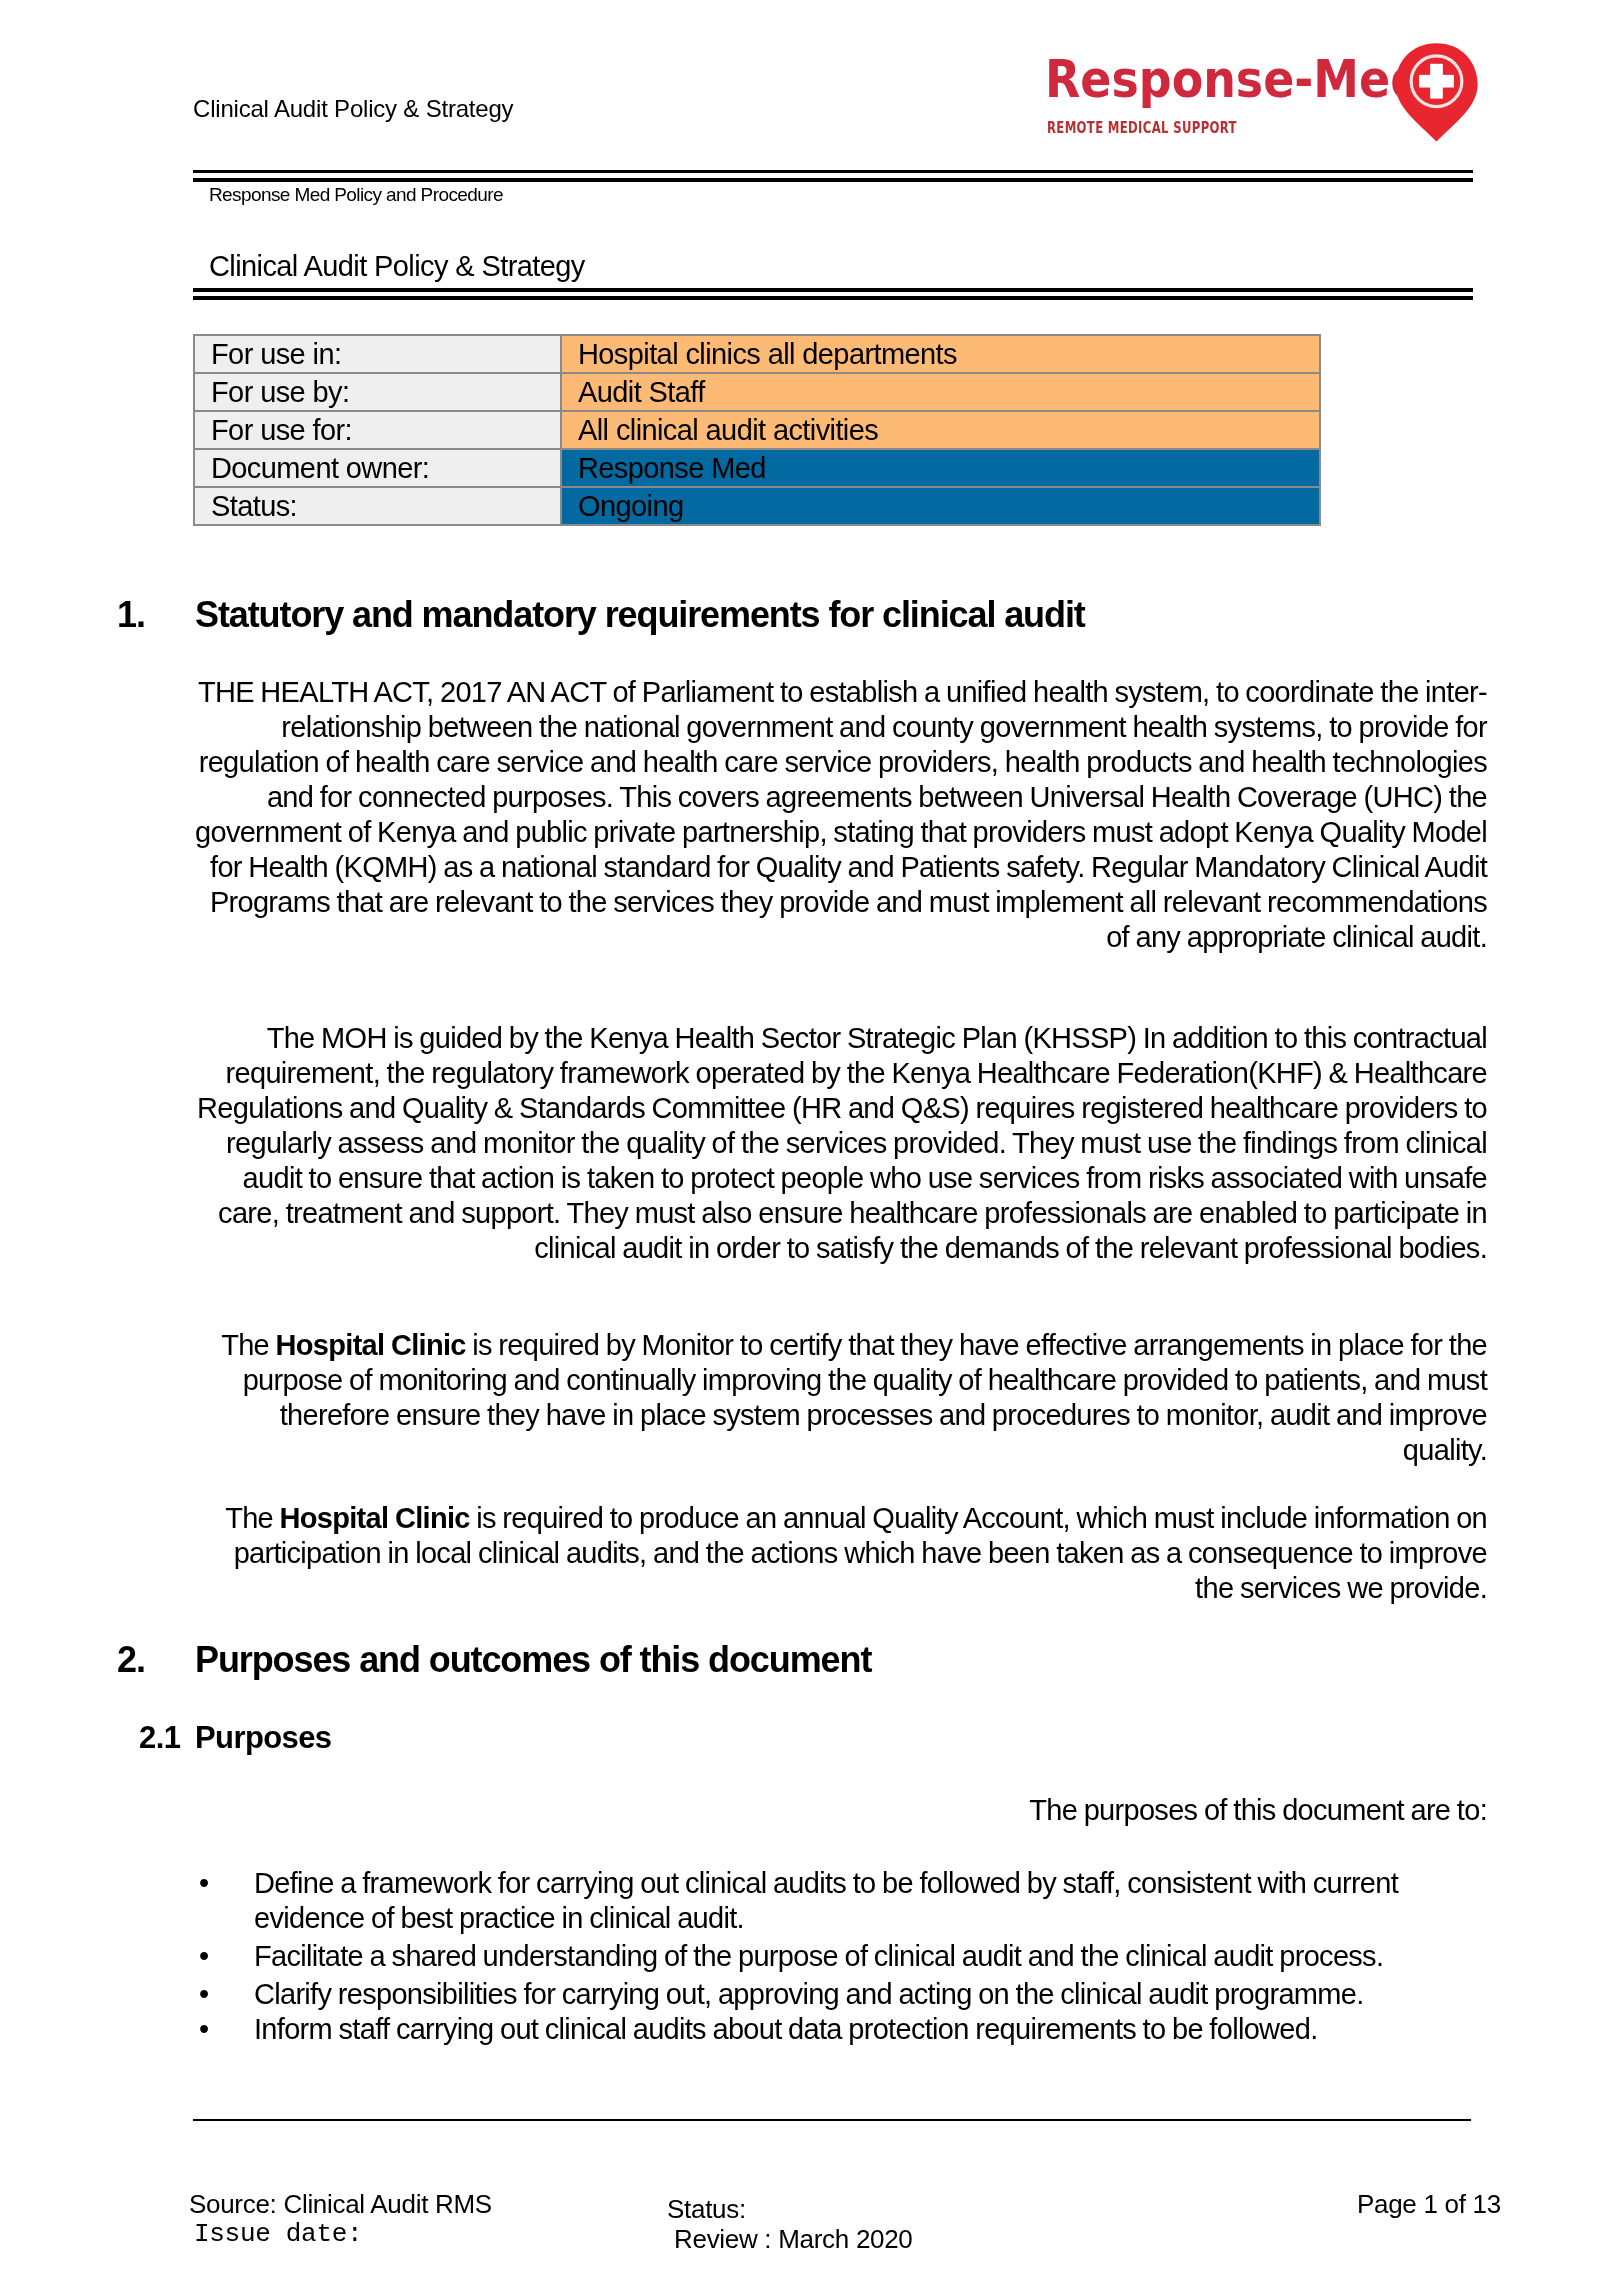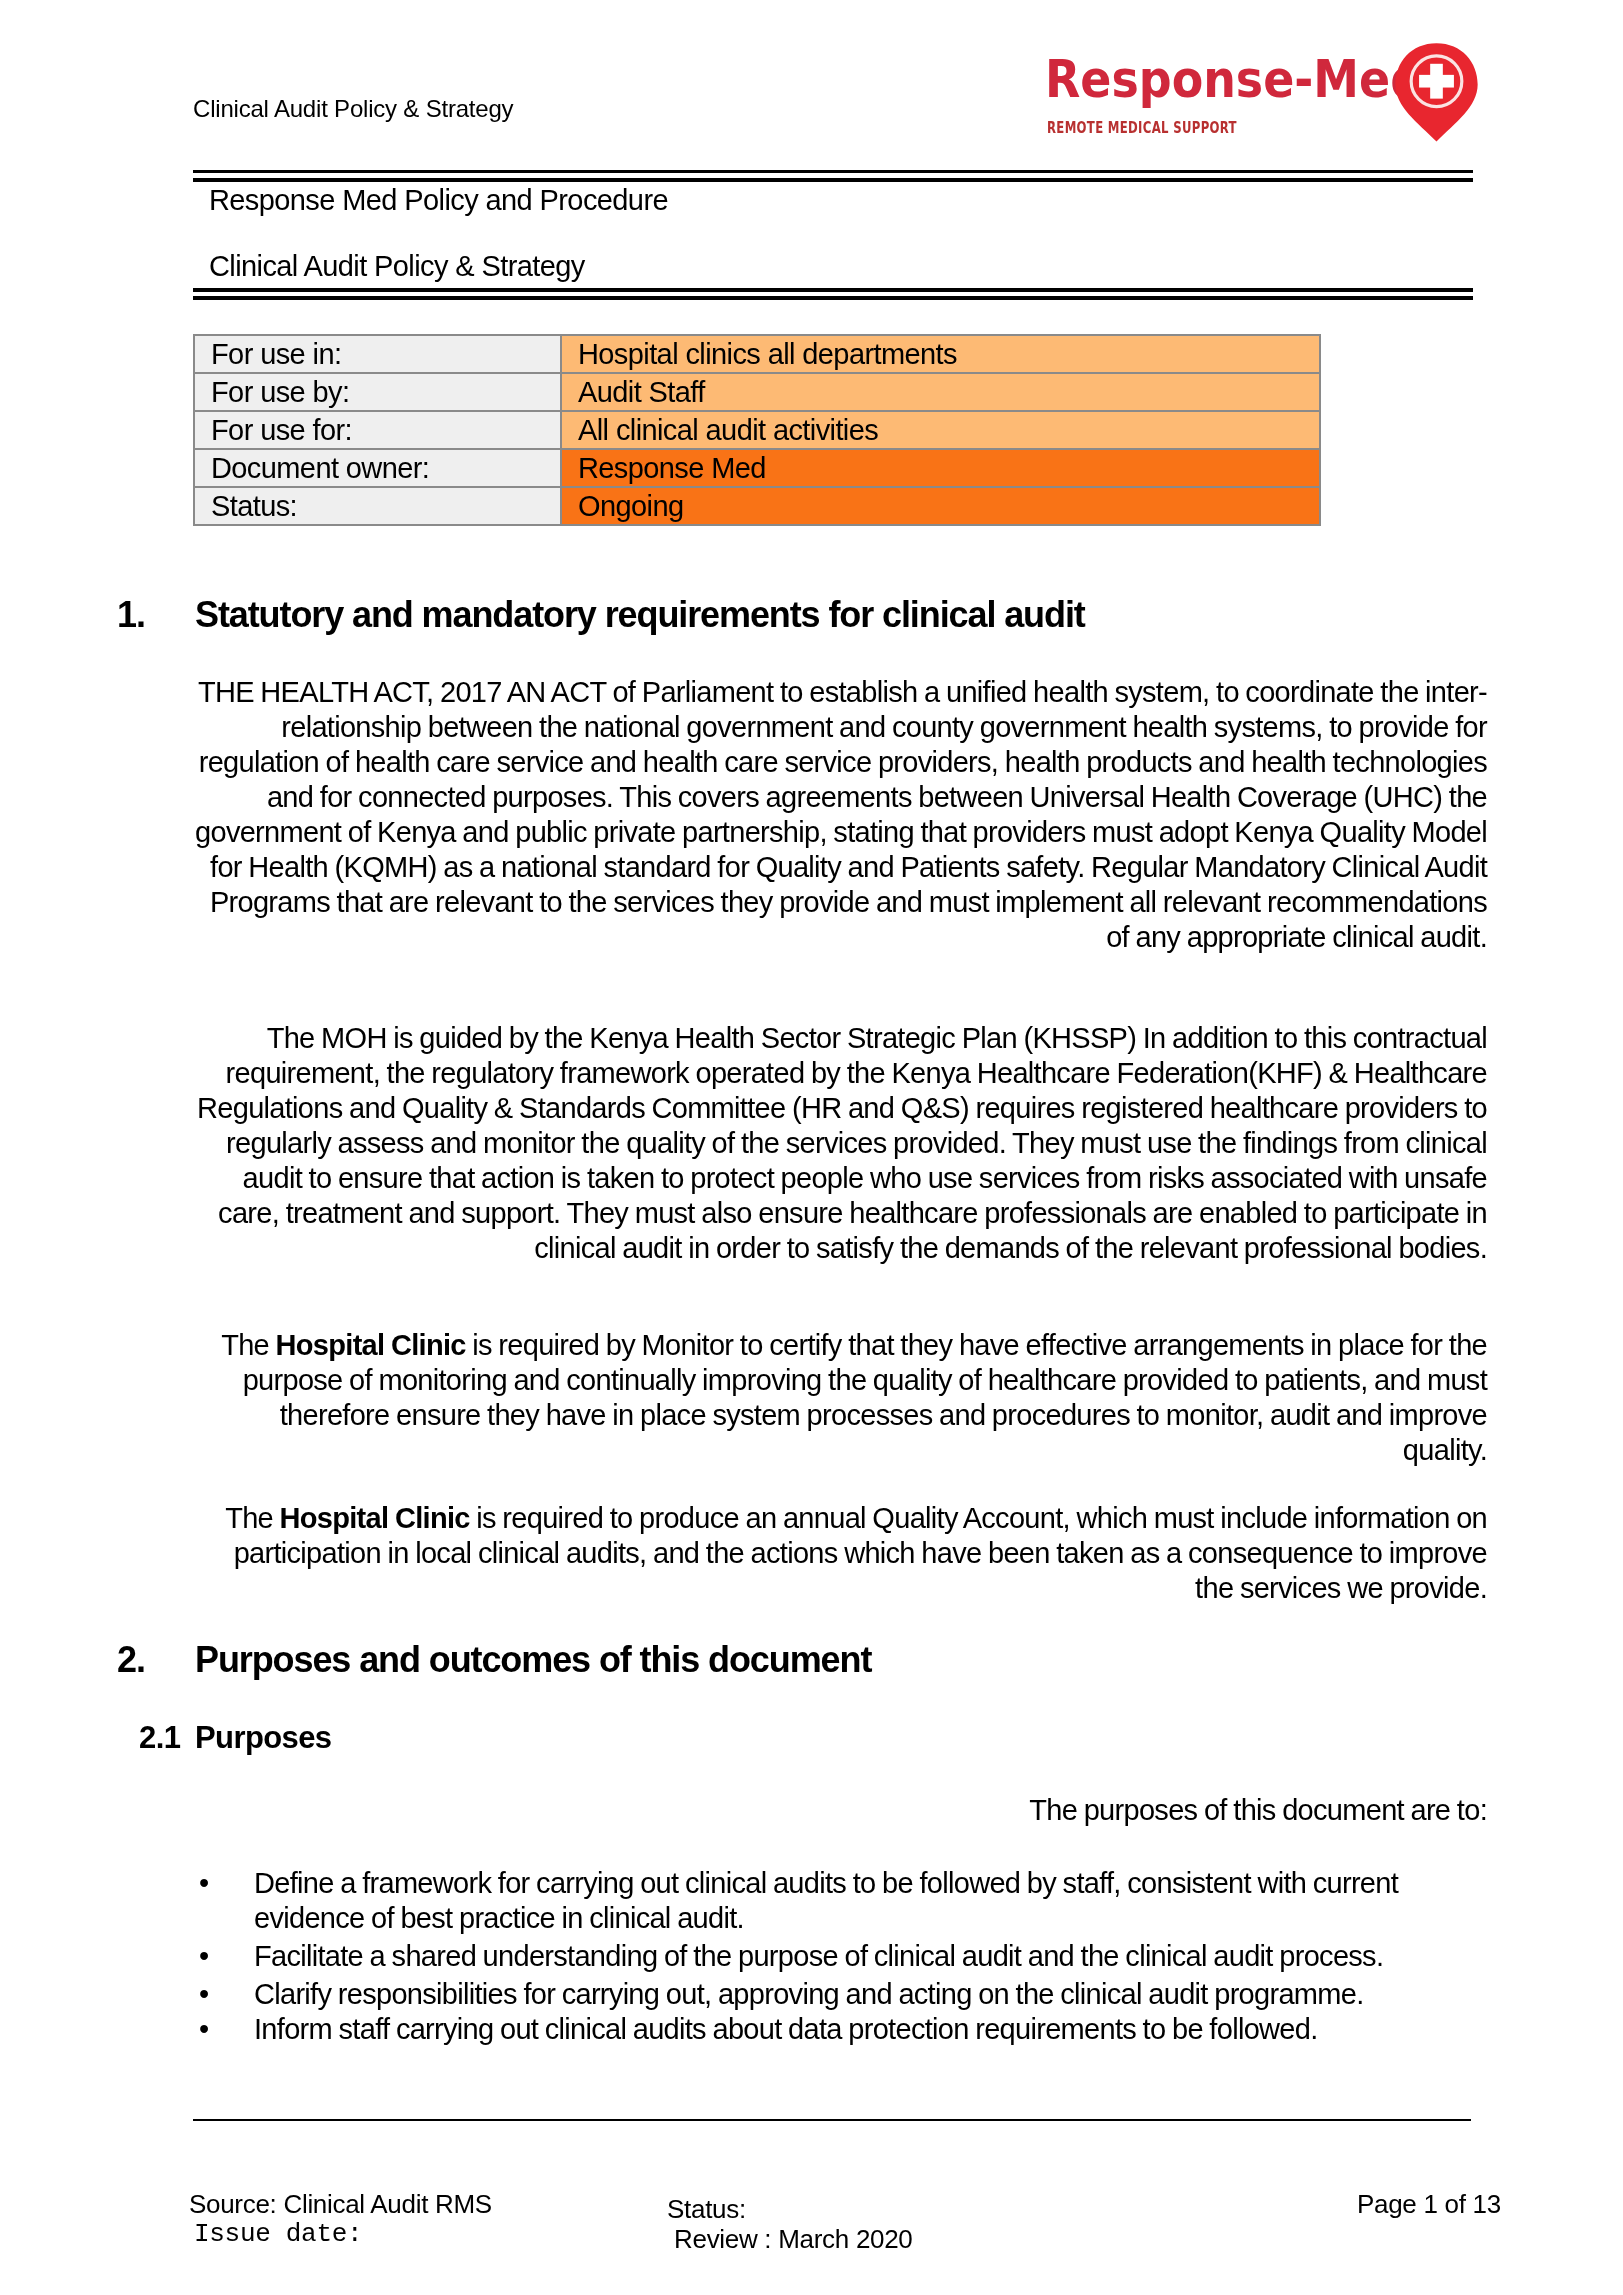--- a/index.html
+++ b/index.html
@@ -19,35 +19,35 @@
   }
   .logo-sub {
     position: absolute; left: 1.6px; top: 79px; font-size: 15px; font-weight: bold;
     color: #b83030; letter-spacing: 0.4px; font-family: "DejaVu Sans", sans-serif;
     transform: scaleX(0.78); transform-origin: left top; white-space: nowrap;
   }
   .logo-pin { position: absolute; left: 344px; top: 0px; width: 95px; height: 103px; }
 
   
   .rule { position: absolute; left: 193px; width: 1280px; background: #000; }
-  .hdr-line1 { left: 209px; top: 184px; font-size: 29px; letter-spacing: -0.6px; }
+  .hdr-line1 { left: 209px; top: 184px; font-size: 19px; letter-spacing: -0.6px; }
   .hdr-line2 { left: 209px; top: 250px; font-size: 29px; letter-spacing: -0.6px; }
 
   
   .info-table {
     position: absolute; left: 193px; top: 334px; width: 1128px;
     border-collapse: collapse; font-size: 29px; letter-spacing: -0.6px;
   }
   .info-table td {
     border: 2.4px solid #8a8a8a; height: 36px; padding: 0 0 0 16px;
     vertical-align: middle; line-height: 36px;
   }
   .info-table td.lbl { width: 349px; background: #efefef; }
   .info-table td.val { background: #fdba74; }
-  .info-table td.val.white { background: #f97316; }
+  .info-table td.val.white { background: #0369a1; }
 
   
   .h1 { font-weight: bold; font-size: 36px; letter-spacing: -1.1px; }
   .h1 .num { position: absolute; left: 0; }
   .h1 .txt { position: absolute; left: 78px; white-space: nowrap; }
   .h2 { font-weight: bold; font-size: 31px; letter-spacing: -0.6px; }
   .h2 .num { position: absolute; left: 0; margin-left: 22px; }
   .h2 .txt { position: absolute; left: 78px; white-space: nowrap; }
 
   .para {

